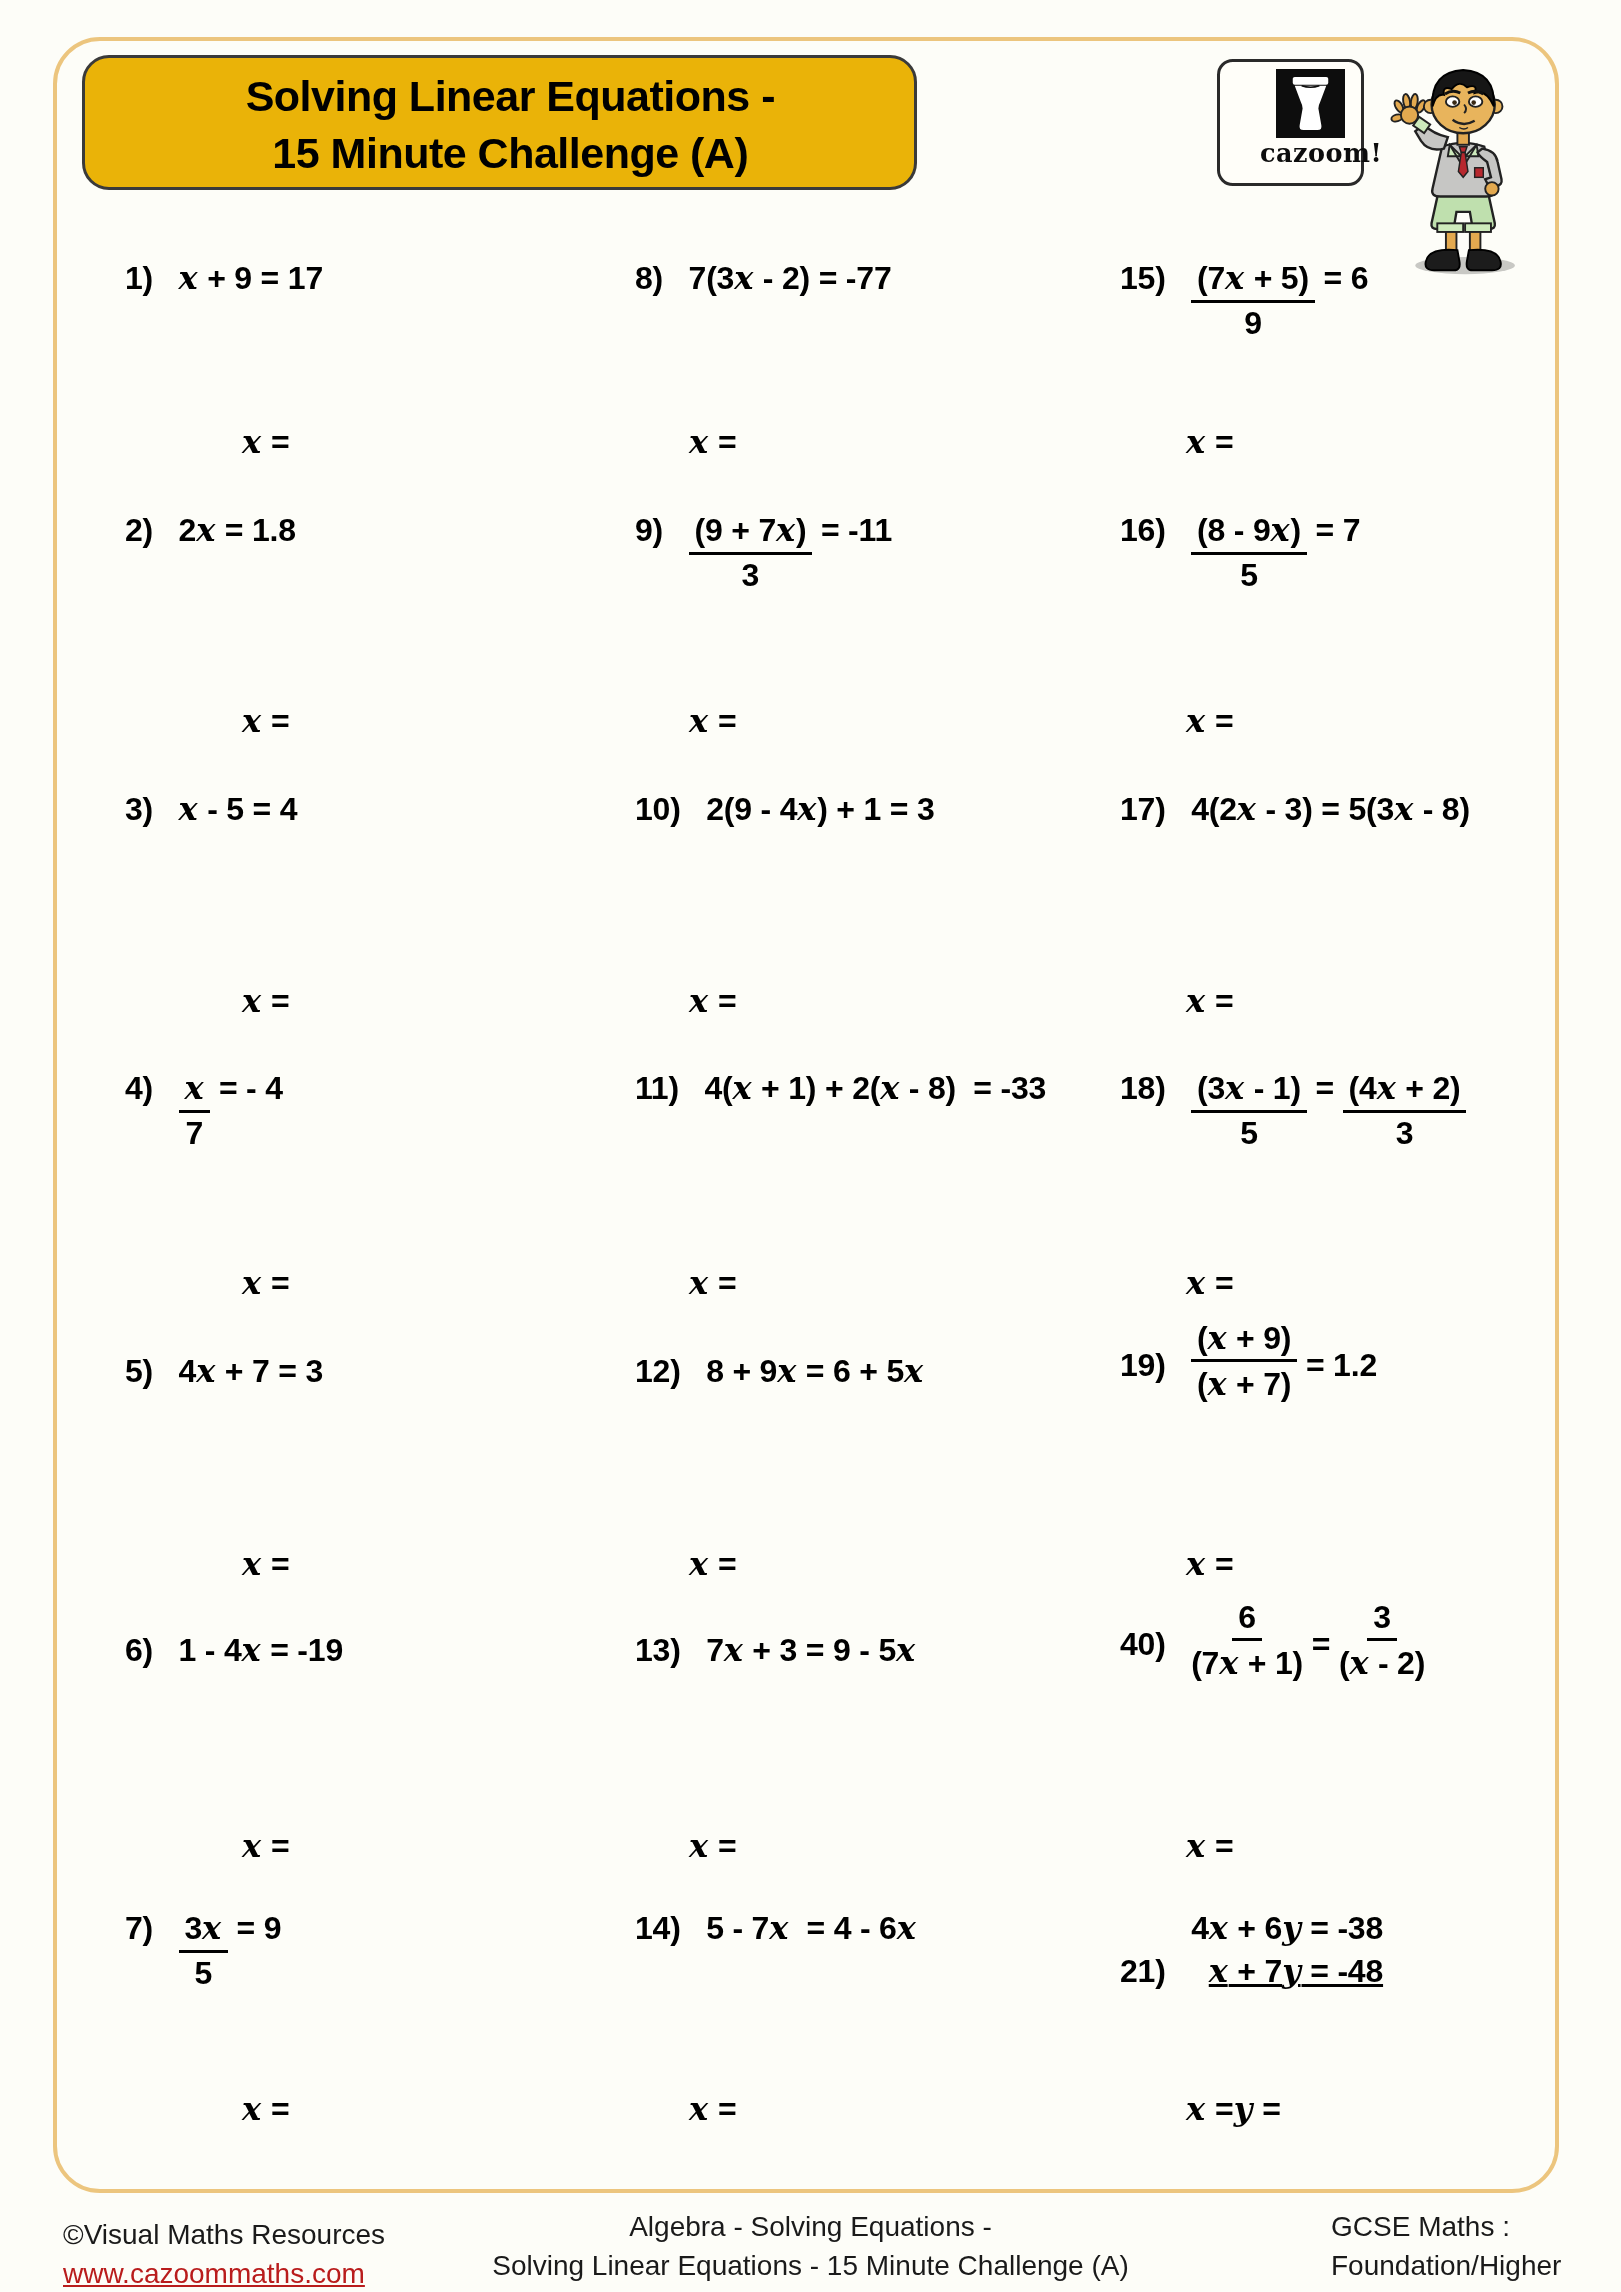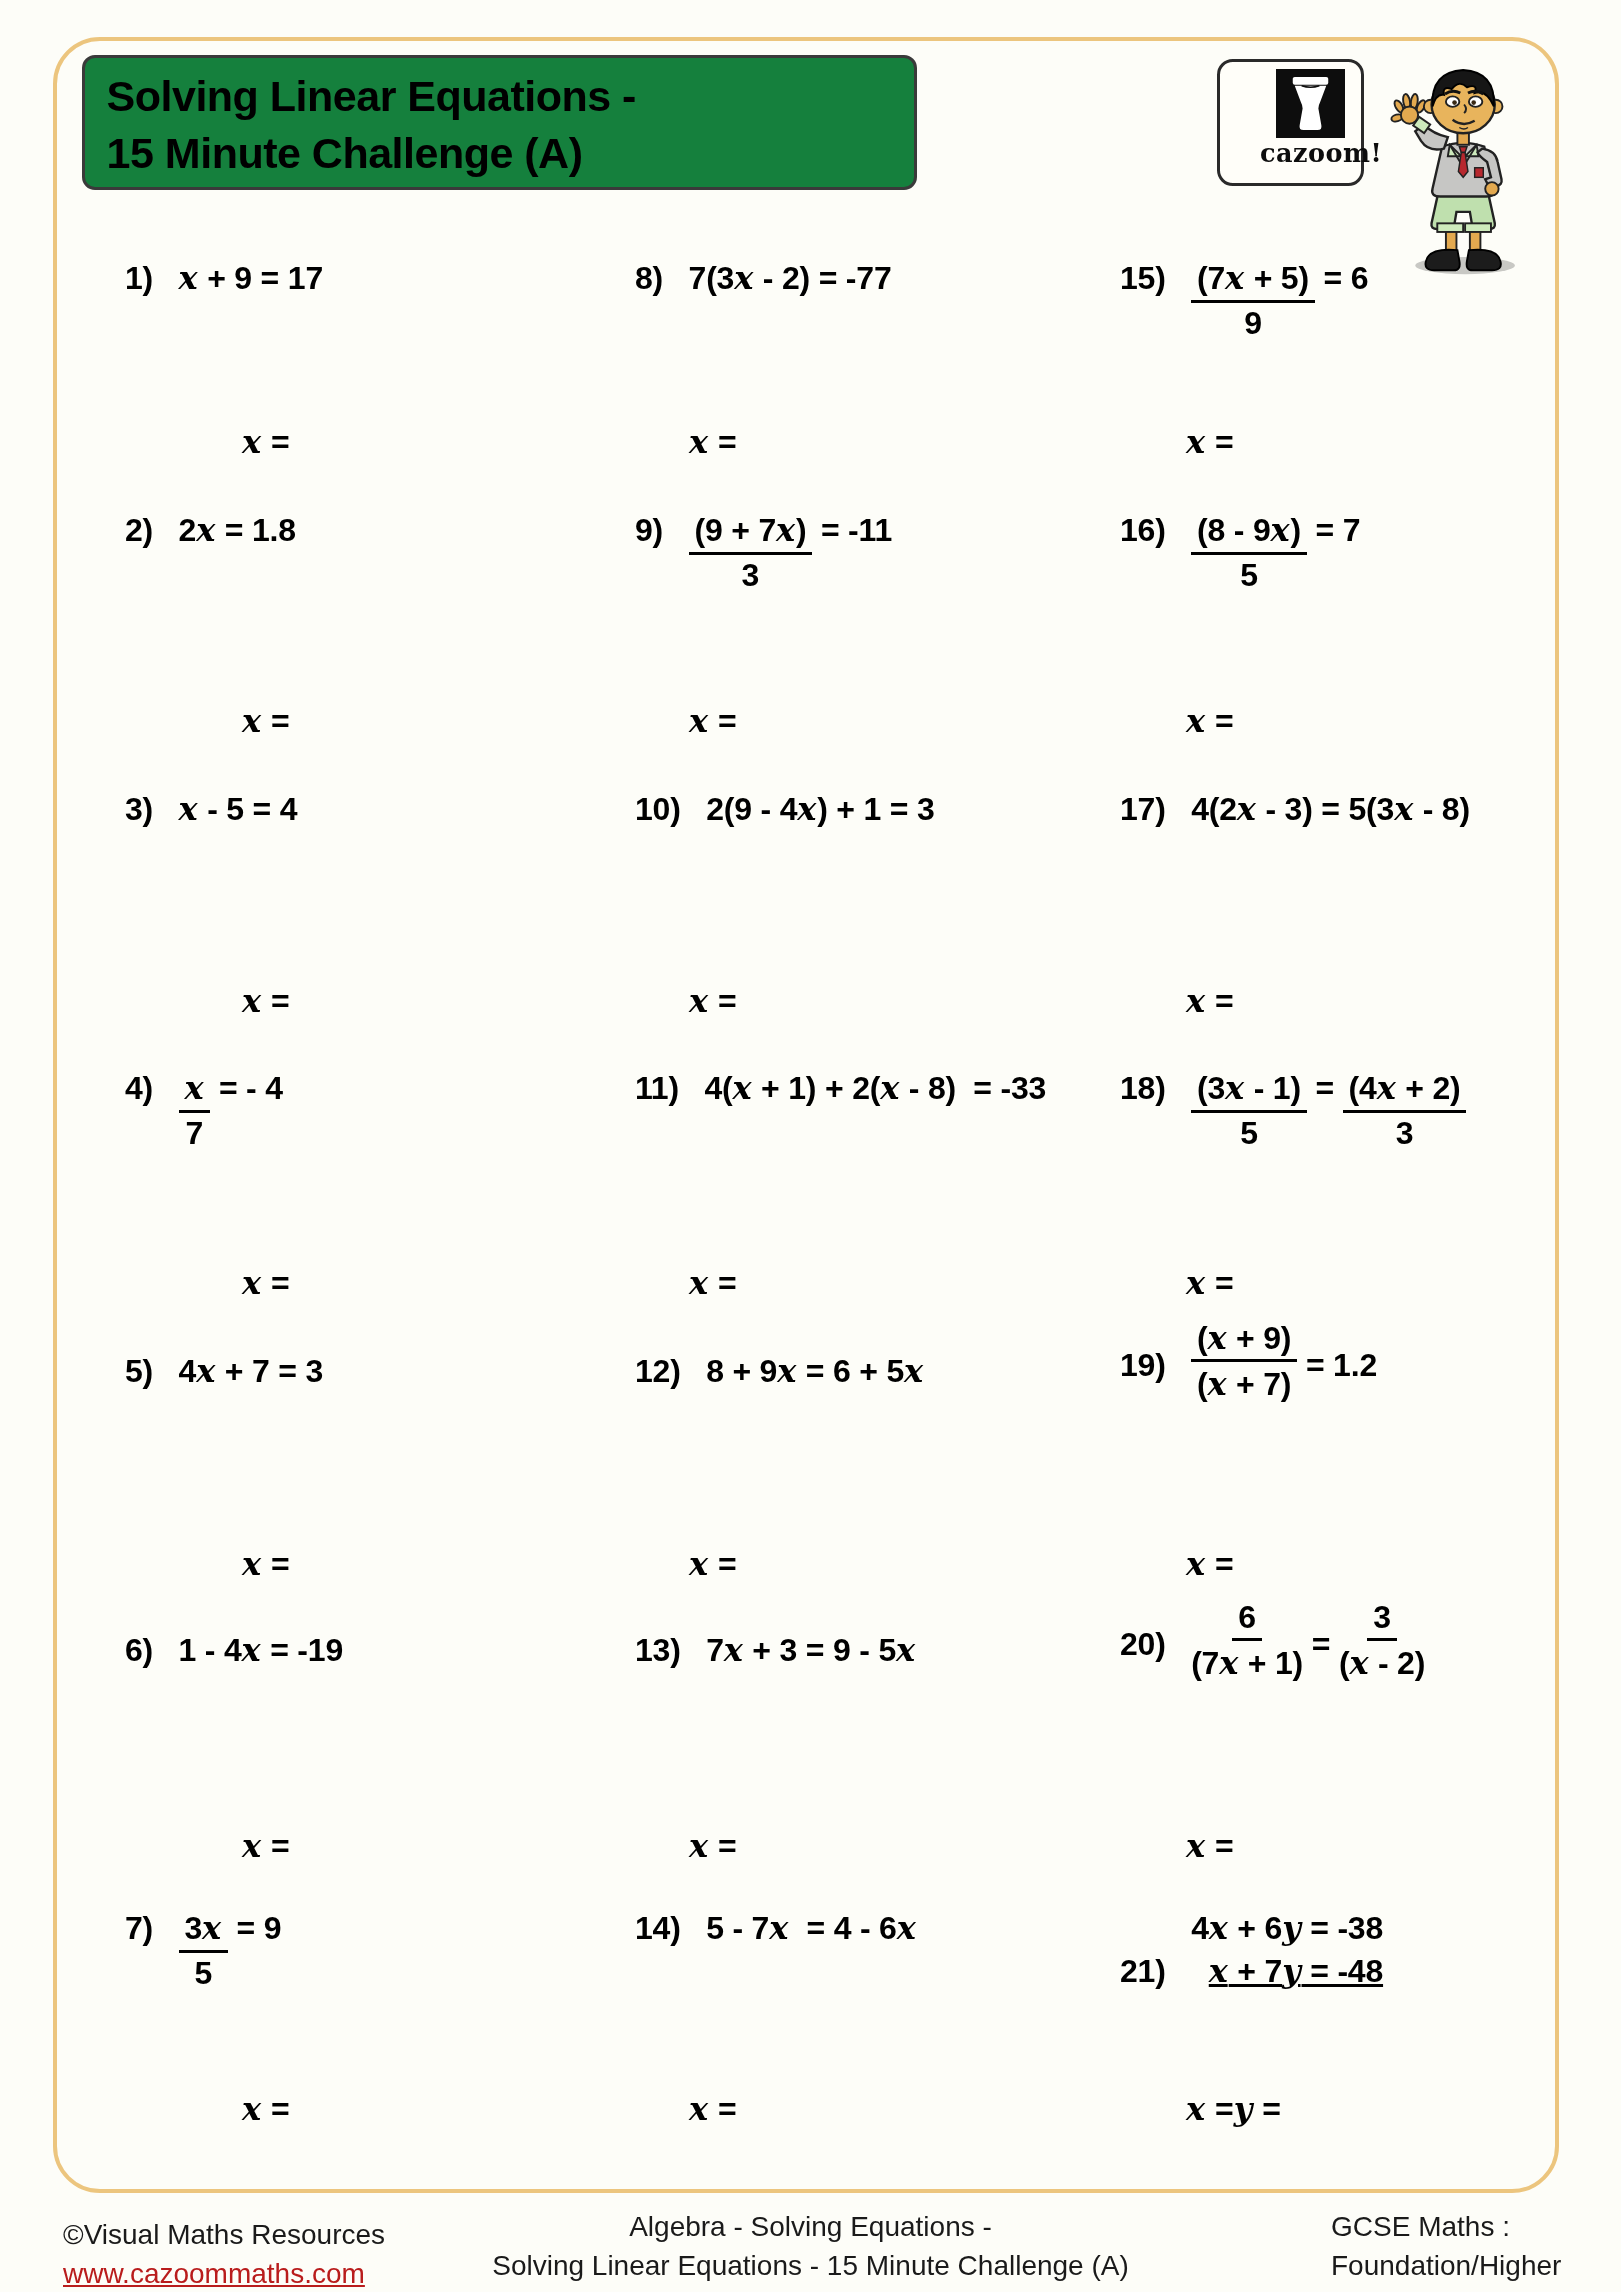--- a/index.html
+++ b/index.html
@@ -2,21 +2,21 @@
 <html><head>
 <meta charset="utf-8">
 <style>
   html,body{margin:0;padding:0;background:#ffffff;}
   body{font-family:"Liberation Sans",sans-serif;color:#000;}
   .page{position:relative;width:1621px;height:2293px;background:#fdfdf8;overflow:hidden;}
   .sheet-border{position:absolute;left:53px;top:37px;width:1498px;height:2148px;
     border:4.9px solid #ecc57e;border-radius:47px;background:transparent;}
   
   .title-box{position:absolute;left:82px;top:55px;width:835px;height:135px;
-    background:#15803d;border:3.9px solid #3a3a3a;border-radius:13px;box-sizing:border-box;}
+    background:#eab308;border:3.9px solid #3a3a3a;border-radius:27px;box-sizing:border-box;text-align:center;}
   .title-text{padding:9.8px 0 0 21.6px;font-size:43px;font-weight:bold;letter-spacing:-0.5px;
     line-height:1.32;color:#000;}
   
   .logo-box{position:absolute;left:1217px;top:59px;width:147px;height:127px;
     background:#fffef9;border:3.9px solid #2a2a2a;border-radius:15.7px;box-sizing:border-box;
     text-align:center;padding-left:40px;}
   .logo-drum{margin-top:6.9px;}
   .logo-text{font-family:"DejaVu Serif",serif;font-weight:bold;font-size:25.5px;
     letter-spacing:0.5px;margin-top:-3.9px;color:#0d0d0d;}
   
@@ -148,21 +148,21 @@
       <div class="problem prow0 pcol2"><span class="plabel">15)</span><span class="eq"><span class="line"><span class="frac top"><span class="num">(7<span class="v">x</span> + 5)</span><span class="den">9</span></span><span class="t"> = 6</span></span></span></div>
       <div class="answer arow0 acol2"><span class="line"><span class="v">x</span> =</span></div>
       <div class="problem prow1 pcol2"><span class="plabel">16)</span><span class="eq"><span class="line"><span class="frac top"><span class="num">(8 - 9<span class="v">x</span>)</span><span class="den">5</span></span><span class="t"> = 7</span></span></span></div>
       <div class="answer arow1 acol2"><span class="line"><span class="v">x</span> =</span></div>
       <div class="problem prow2 pcol2"><span class="plabel">17)</span><span class="eq"><span class="line"><span class="t">4(2<span class="v">x</span> - 3) = 5(3<span class="v">x</span> - 8)</span></span></span></div>
       <div class="answer arow2 acol2"><span class="line"><span class="v">x</span> =</span></div>
       <div class="problem prow3 pcol2"><span class="plabel">18)</span><span class="eq"><span class="line"><span class="frac top"><span class="num">(3<span class="v">x</span> - 1)</span><span class="den">5</span></span><span class="t"> = </span><span class="frac top"><span class="num">(4<span class="v">x</span> + 2)</span><span class="den">3</span></span></span></span></div>
       <div class="answer arow3 acol2"><span class="line"><span class="v">x</span> =</span></div>
       <div class="problem prow4 pcol2 raise"><span class="plabel">19)</span><span class="eq"><span class="line"><span class="frac mid"><span class="num">(<span class="v">x</span> + 9)</span><span class="den">(<span class="v">x</span> + 7)</span></span><span class="t"> = 1.2</span></span></span></div>
       <div class="answer arow4 acol2"><span class="line"><span class="v">x</span> =</span></div>
-      <div class="problem prow5 pcol2 raise"><span class="plabel">20)</span><span class="eq"><span class="line"><span class="frac mid"><span class="num">6</span><span class="den">(7<span class="v">x</span> + 1)</span></span><span class="t"> = </span><span class="frac mid"><span class="num">3</span><span class="den">(<span class="v">x</span> - 2)</span></span></span></span></div>
+      <div class="problem prow5 pcol2 raise"><span class="plabel">40)</span><span class="eq"><span class="line"><span class="frac mid"><span class="num">6</span><span class="den">(7<span class="v">x</span> + 1)</span></span><span class="t"> = </span><span class="frac mid"><span class="num">3</span><span class="den">(<span class="v">x</span> - 2)</span></span></span></span></div>
       <div class="answer arow5 acol2"><span class="line"><span class="v">x</span> =</span></div>
       <div class="problem prow6 pcol2"><span class="plabel">21)</span><span class="eq"><span class="line"><span class="t">4<span class="v">x</span> + 6<span class="v">y</span> = -38</span></span><span class="line"><span class="t"><span class="v">x</span> + 7<span class="v">y</span> = -48</span></span></span></div>
       <div class="answer arow6 acol2"><span class="line"><span class="v">x</span> =</span><span class="line"><span class="v">y</span> =</span></div>
     </div>
 
   <div class="footer">
     <div class="footer-left">
       <span>©Visual Maths Resources</span><br>
       <a href="#">www.cazoommaths.com</a>
     </div>

